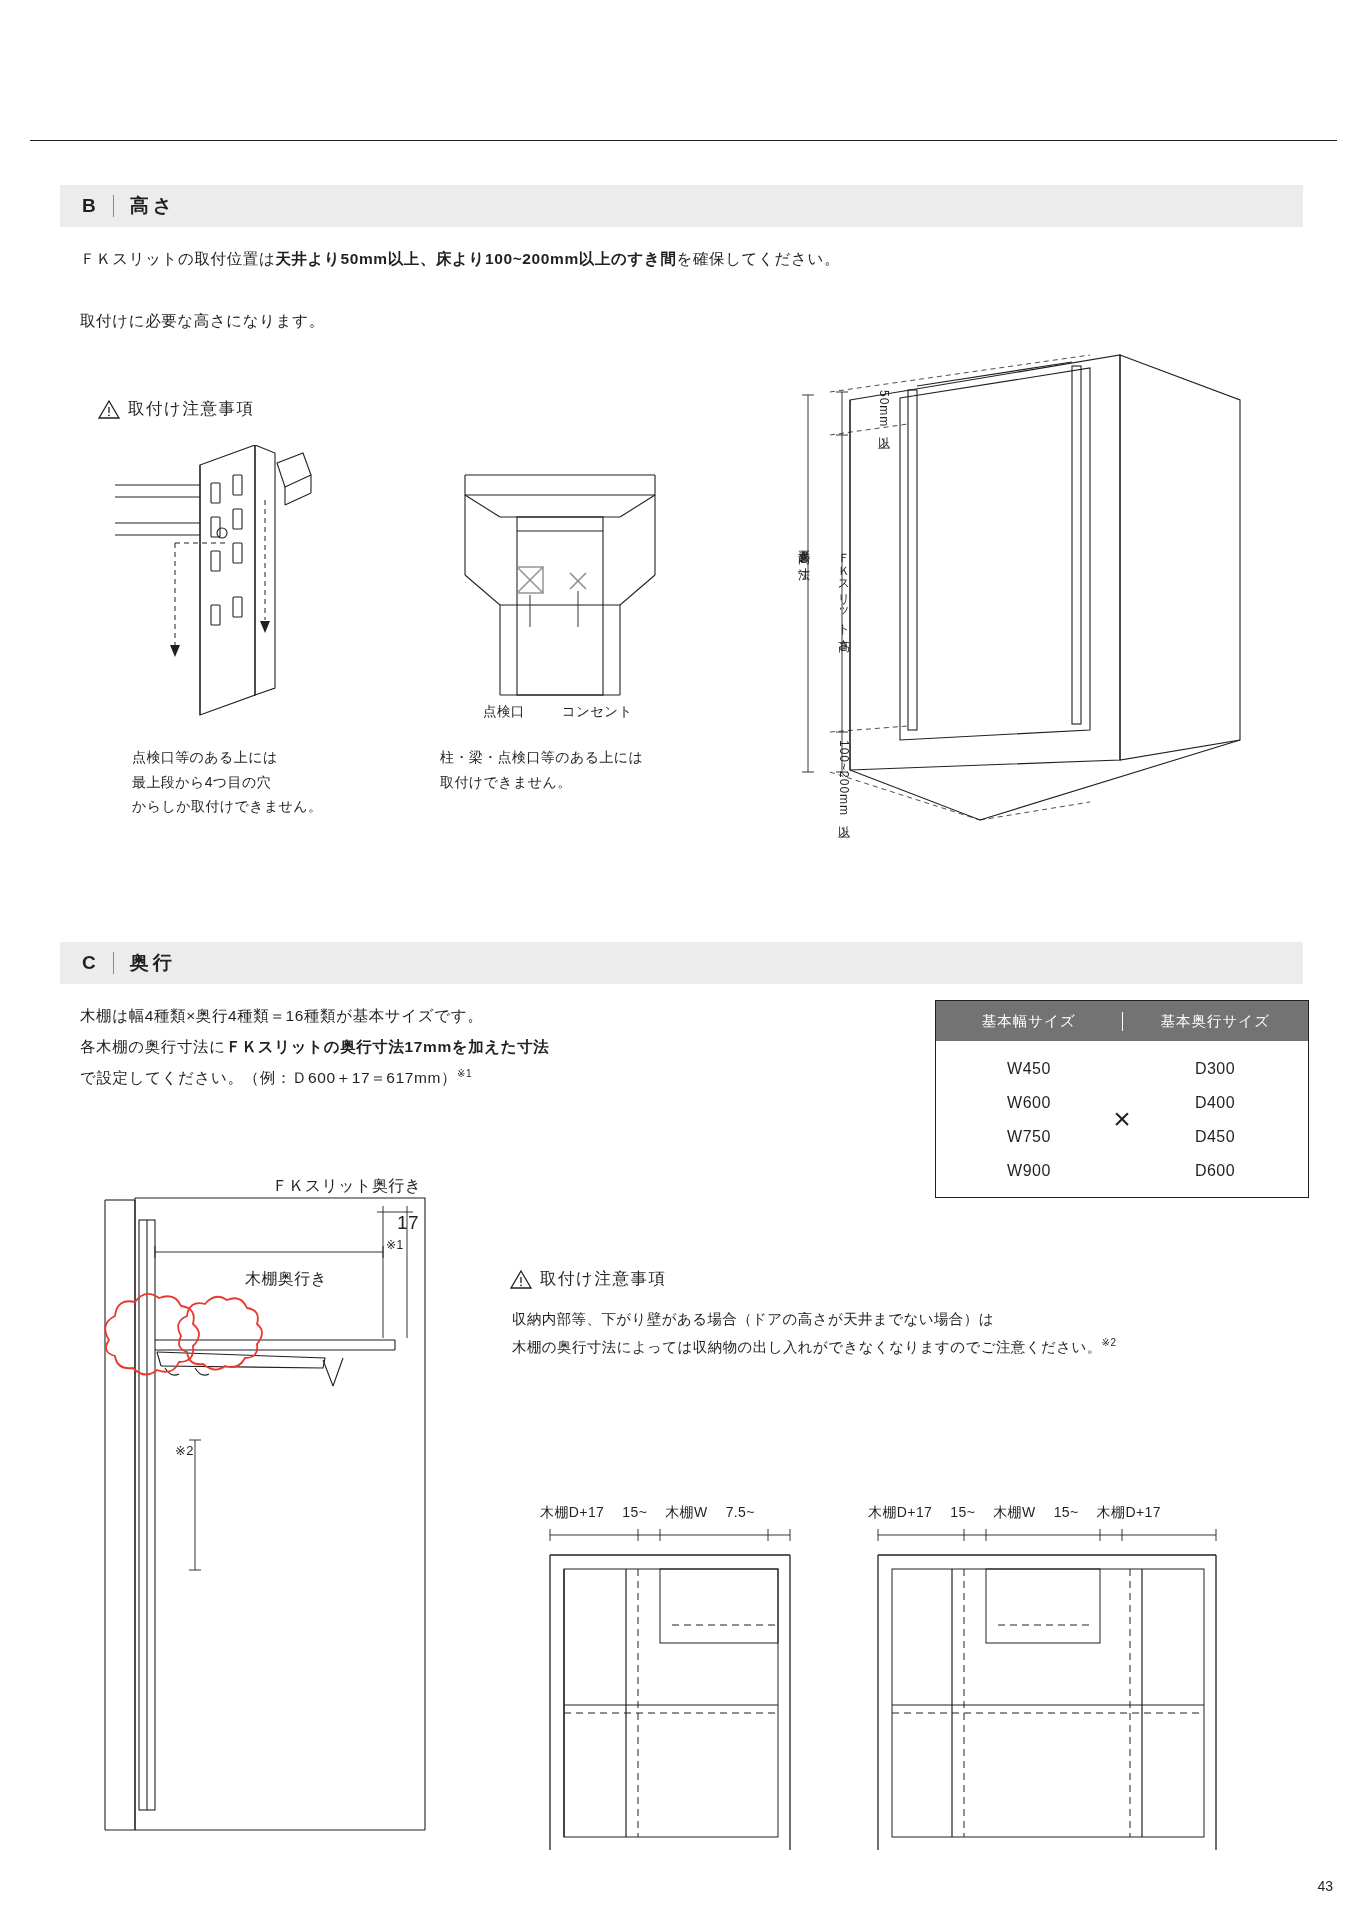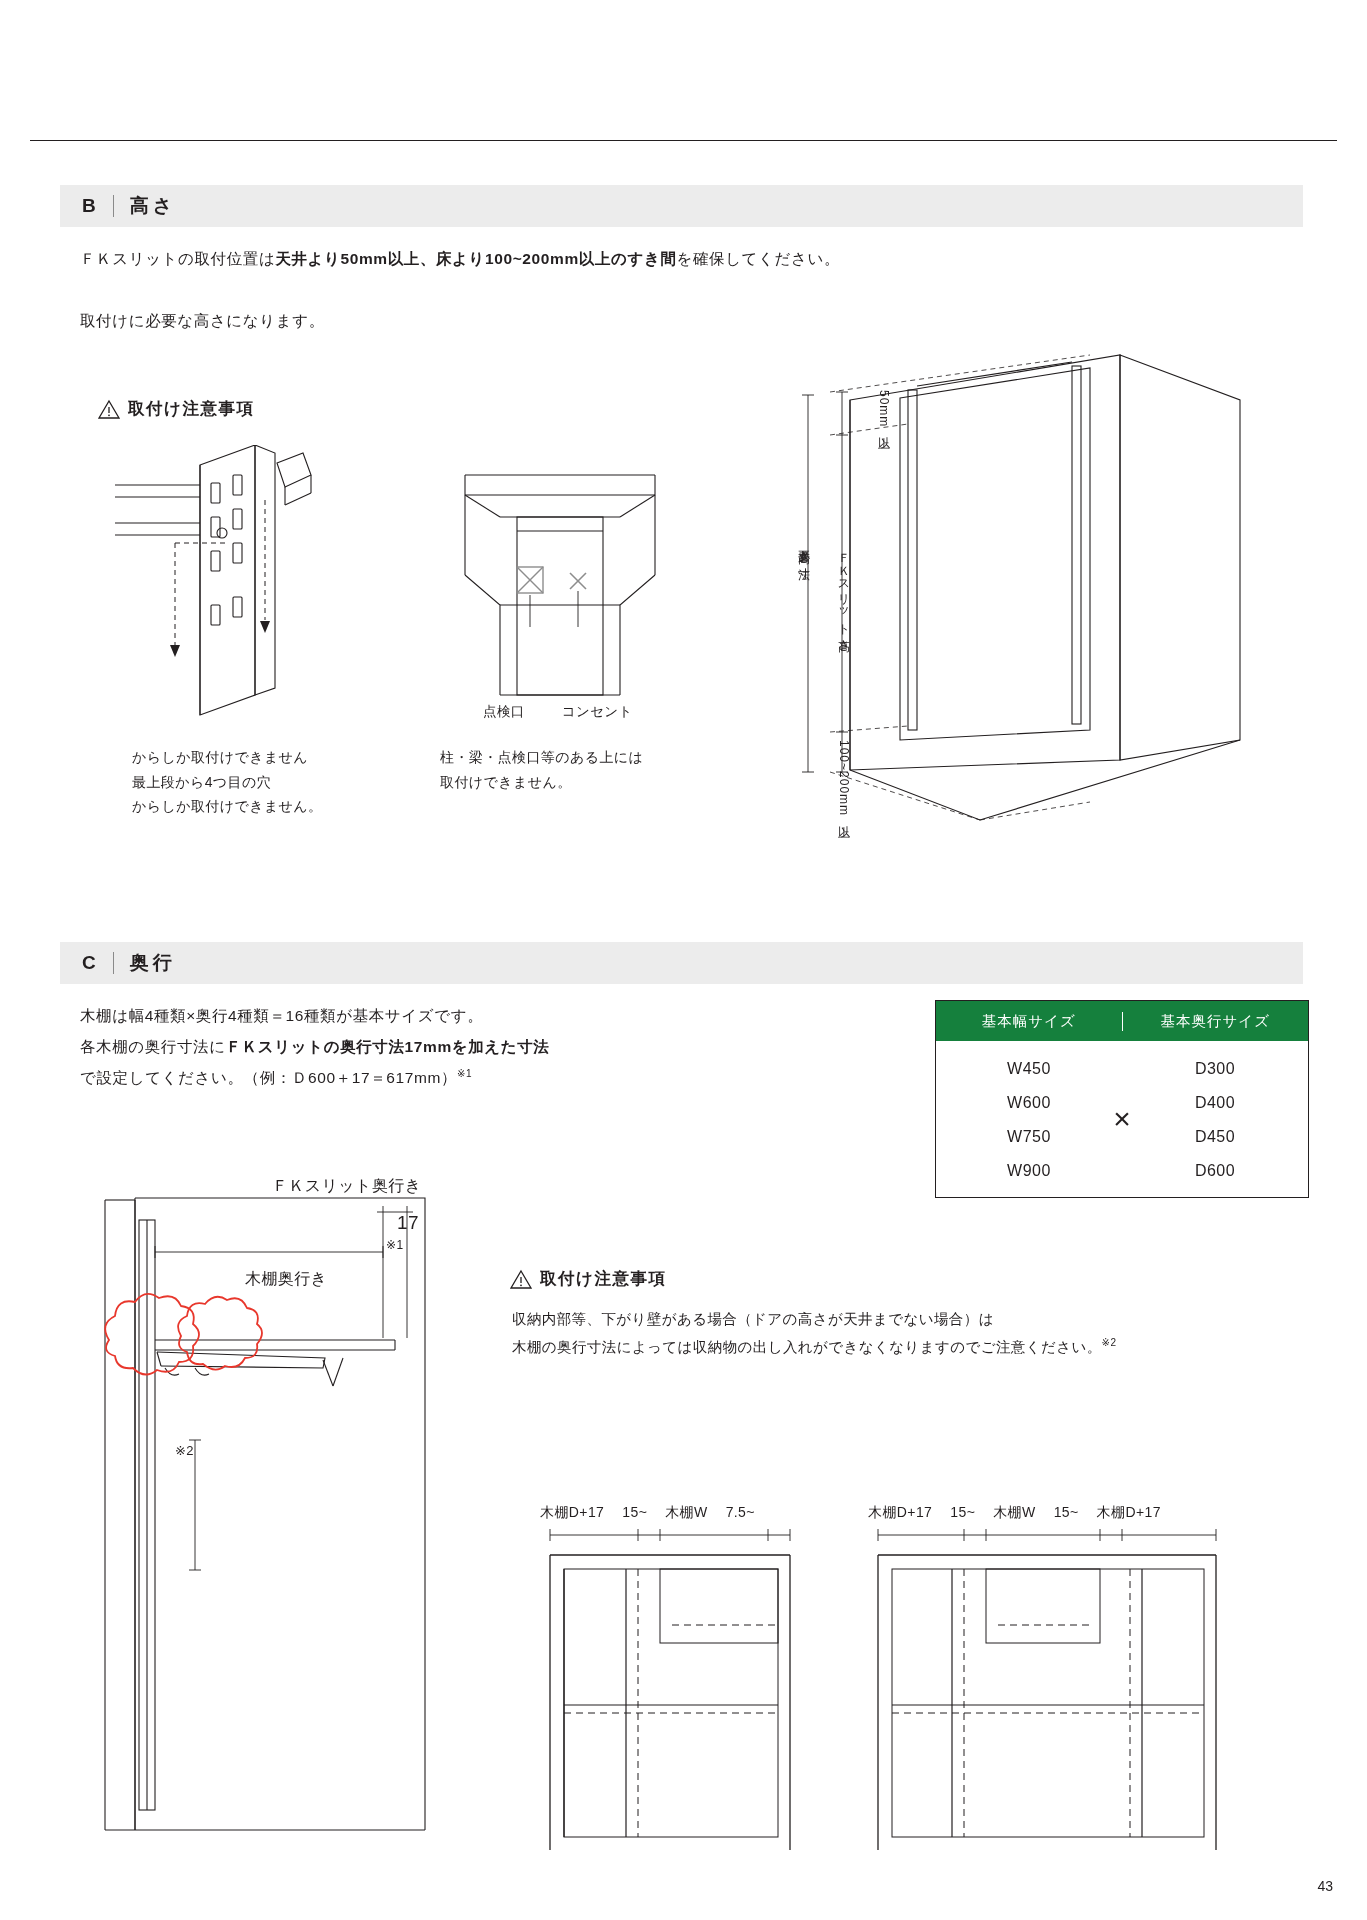--- a/index.html
+++ b/index.html
@@ -18,30 +18,30 @@
   
   .sec-bar{position:absolute;height:42px;background:#ececec;display:flex;align-items:center;}
   .sec-letter{font-weight:bold;font-size:19px;padding-left:22px;letter-spacing:1px;}
   .sec-div{width:1px;height:22px;background:#8a8a8a;margin:0 16px;}
   .sec-title{font-weight:bold;font-size:19px;letter-spacing:4px;}
 
   .body-txt{position:absolute;font-size:15.5px;line-height:2.0;letter-spacing:0.6px;}
   .b{font-weight:bold;}
   .sup{font-size:10px;vertical-align:super;}
 
-  .warn-head{position:absolute;display:flex;align-items:center;font-weight:bold;font-size:16.5px;letter-spacing:1.5px;}
+  .warn-head{position:absolute;display:flex;align-items:center;font-weight:normal;font-size:16.5px;letter-spacing:1.5px;}
   .warn-tri{margin-right:8px;}
 
   .cap{position:absolute;font-size:14px;line-height:1.75;letter-spacing:0.4px;}
 
   .vlabel{position:absolute;font-size:12px;writing-mode:vertical-rl;letter-spacing:1px;white-space:nowrap;}
 
   
   .size-table{position:absolute;left:935px;top:1000px;width:372px;height:196px;border:1px solid #231f20;}
-  .st-head{display:flex;height:40px;background:#15803d;color:#fff;font-size:14.5px;align-items:center;}
+  .st-head{display:flex;height:40px;background:#737373;color:#fff;font-size:14.5px;align-items:center;}
   .st-head div{flex:1;display:flex;align-items:center;justify-content:center;letter-spacing:1px;}
   .st-head div:first-child{border-right:1px solid #fff;}
   .st-body{position:relative;height:155px;display:flex;}
   .st-col{flex:1;display:flex;flex-direction:column;align-items:center;justify-content:center;padding-top:2px;}
   .st-col div{font-size:16px;line-height:1;margin:9px 17px;letter-spacing:0.5px;}
   .st-x{position:absolute;left:50%;top:50%;transform:translate(-50%,-50%);font-size:30px;color:#231f20;}
 
   .pageno{position:absolute;right:34px;bottom:26px;font-size:14px;}
 
   svg{display:block;}
@@ -112,21 +112,21 @@
         <line x1="110" y1="98" x2="60" y2="98"></line>
         <line x1="60" y1="98" x2="60" y2="200"></line>
         <line x1="150" y1="55" x2="150" y2="175"></line>
       </g>
       <polygon points="60,212 55,200 65,200" fill="#231f20"></polygon>
       <polygon points="150,188 145,176 155,176" fill="#231f20"></polygon>
     </svg>
   </div>
 
   <div class="cap" style="left:132px;top:745px;">
-    <div>からしか取付けできません</div>
+    <div>点検口等のある上には</div>
     <div>最上段から4つ目の穴</div>
     <div>からしか取付けできません。</div>
   </div>
 
   <div style="position:absolute;left:455px;top:455px;">
     <svg width="250" height="250" viewBox="0 0 250 250">
       <g class="dn" stroke-width="1.1">
 
         <line x1="10" y1="20" x2="200" y2="20"></line>
         <line x1="10" y1="20" x2="10" y2="120"></line>

